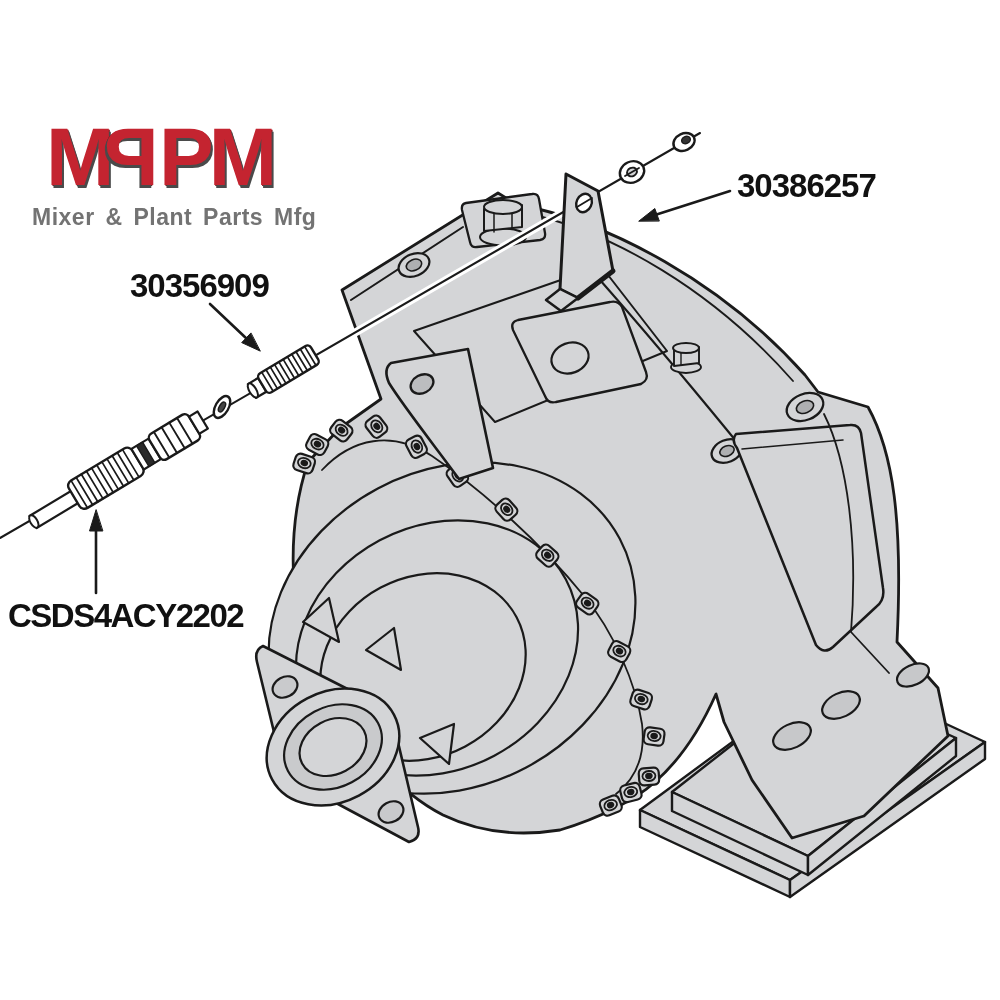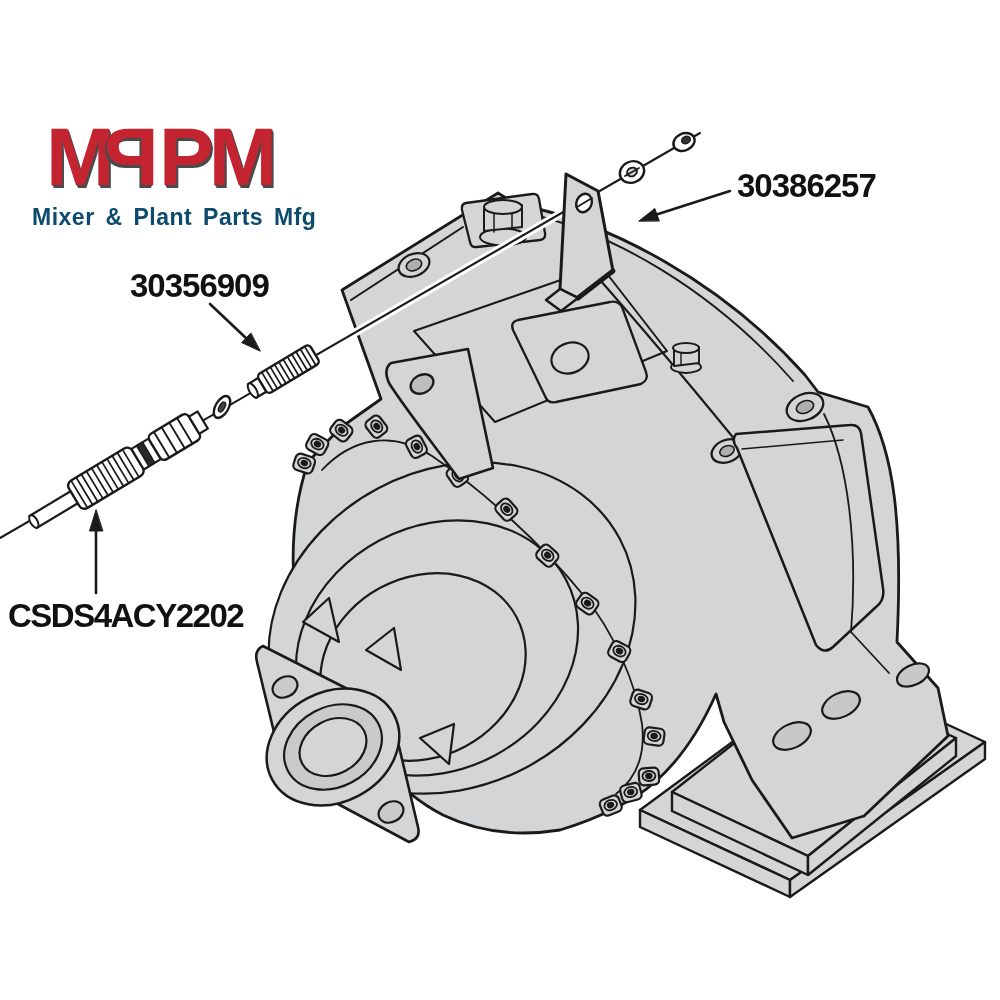--- a/index.html
+++ b/index.html
@@ -5,21 +5,21 @@
   html,body{margin:0;padding:0;background:#fff;}
   .stage{position:relative;width:1000px;height:1000px;background:#fff;overflow:hidden;
          font-family:"Liberation Sans",sans-serif;}
   .stage svg{position:absolute;left:0;top:0;}
   .logo{position:absolute;left:32px;top:116px;}
   .logo-word{margin-left:14px;font-weight:bold;font-size:82px;line-height:1;
              letter-spacing:-5px;color:#c42430;
              text-shadow:2px 3px 0 #4a4a4a, 1px 1px 0 #7a1016;}
   .logo-word .mir{display:inline-block;transform:scaleX(-1);}
   .logo-tagline{margin-top:6px;font-weight:bold;font-size:23px;letter-spacing:.5px;
-                word-spacing:4px;color:#0c4a6e;white-space:nowrap;}
+                word-spacing:4px;color:#737373;white-space:nowrap;}
   text.pn{font-family:"Liberation Sans",sans-serif;font-weight:bold;font-size:33px;
           fill:#111;letter-spacing:-1px;}
 </style>
 </head>
 <body>
 
 <div class="stage">
 
   <svg width="1000" height="1000" viewBox="0 0 1000 1000">
     <defs>

